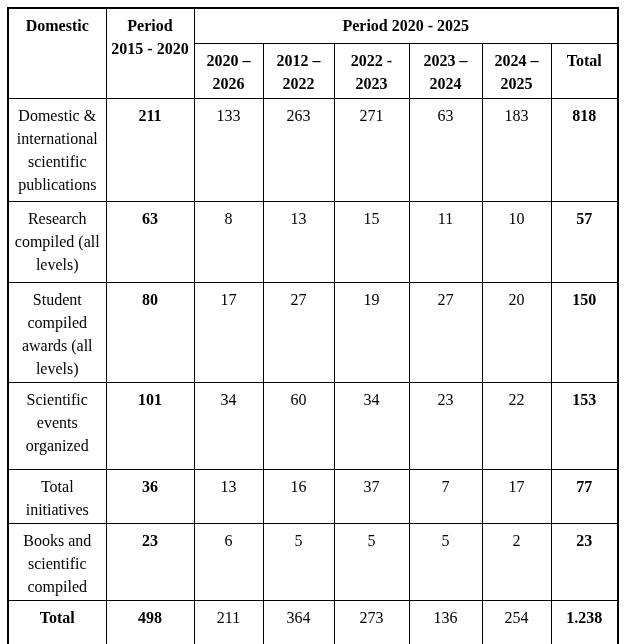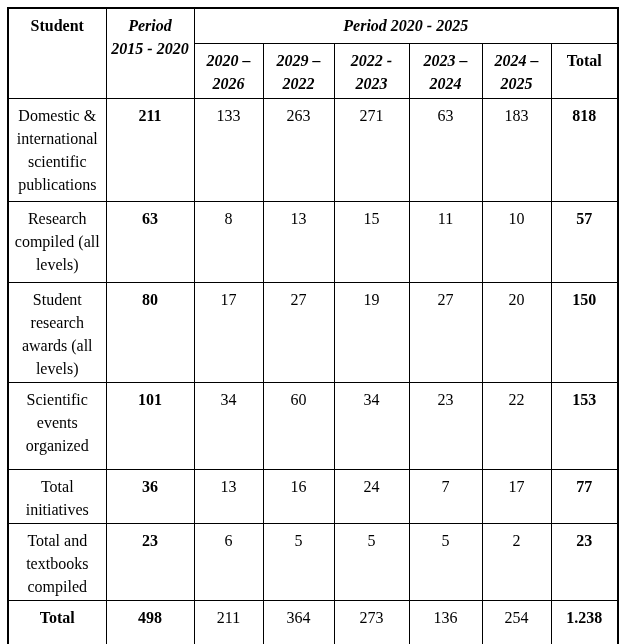--- a/index.html
+++ b/index.html
@@ -30,55 +30,55 @@
     padding: 5px 3px 2px 3px;
     font-size: 16px;
     line-height: 23px;
     color: #000000;
     overflow: hidden;
   }
   table.activity-table th {
     font-weight: bold;
   }
   td.b { font-weight: bold; }
-  .nw { white-space: nowrap; font-style: italic; }
+  .nw { white-space: nowrap; }
 </style>
 </head>
 <body>
 
 <div class="page">
   <table class="activity-table">
     <colgroup>
       <col style="width:98px">
         <col style="width:88px">
         <col style="width:69px">
         <col style="width:71px">
       <col style="width:75px">
         <col style="width:73px">
         <col style="width:69px">
         <col style="width:67px">
     </colgroup>
     <thead>
       <tr style="height:35px">
-        <th rowspan="2">Student</th>
+        <th rowspan="2">Domestic</th>
         <th rowspan="2">
           <span class="nw">Period</span><br>
           <span class="nw">2015 - 2020</span>
         </th>
         <th colspan="6">
           <span class="nw">Period 2020 - 2025</span>
         </th>
       </tr>
       <tr style="height:55px">
         <th>
           <span class="nw">2020 –</span><br>
           <span class="nw">2026</span>
         </th>
         <th>
-          <span class="nw">2029 –</span><br>
+          <span class="nw">2012 –</span><br>
           <span class="nw">2022</span>
         </th>
         <th>
           <span class="nw">2022 -</span><br>
           <span class="nw">2023</span>
         </th>
         <th>
           <span class="nw">2023 –</span><br>
           <span class="nw">2024</span>
         </th>
@@ -104,21 +104,21 @@
         <td>Research compiled (all levels)</td>
         <td class="b">63</td>
         <td>8</td>
         <td>13</td>
         <td>15</td>
         <td>11</td>
         <td>10</td>
         <td class="b">57</td>
       </tr>
       <tr style="height:95px">
-        <td>Student research awards (all levels)</td>
+        <td>Student compiled awards (all levels)</td>
         <td class="b">80</td>
         <td>17</td>
         <td>27</td>
         <td>19</td>
         <td>27</td>
         <td>20</td>
         <td class="b">150</td>
       </tr>
       <tr style="height:87px">
         <td>Scientific events organized</td>
@@ -128,27 +128,27 @@
         <td>34</td>
         <td>23</td>
         <td>22</td>
         <td class="b">153</td>
       </tr>
       <tr style="height:50px">
         <td>Total initiatives</td>
         <td class="b">36</td>
         <td>13</td>
         <td>16</td>
-        <td>24</td>
+        <td>37</td>
         <td>7</td>
         <td>17</td>
         <td class="b">77</td>
       </tr>
       <tr style="height:70px">
-        <td>Total and textbooks compiled</td>
+        <td>Books and scientific compiled</td>
         <td class="b">23</td>
         <td>6</td>
         <td>5</td>
         <td>5</td>
         <td>5</td>
         <td>2</td>
         <td class="b">23</td>
       </tr>
       <tr style="height:54px">
         <td class="b">Total</td>

